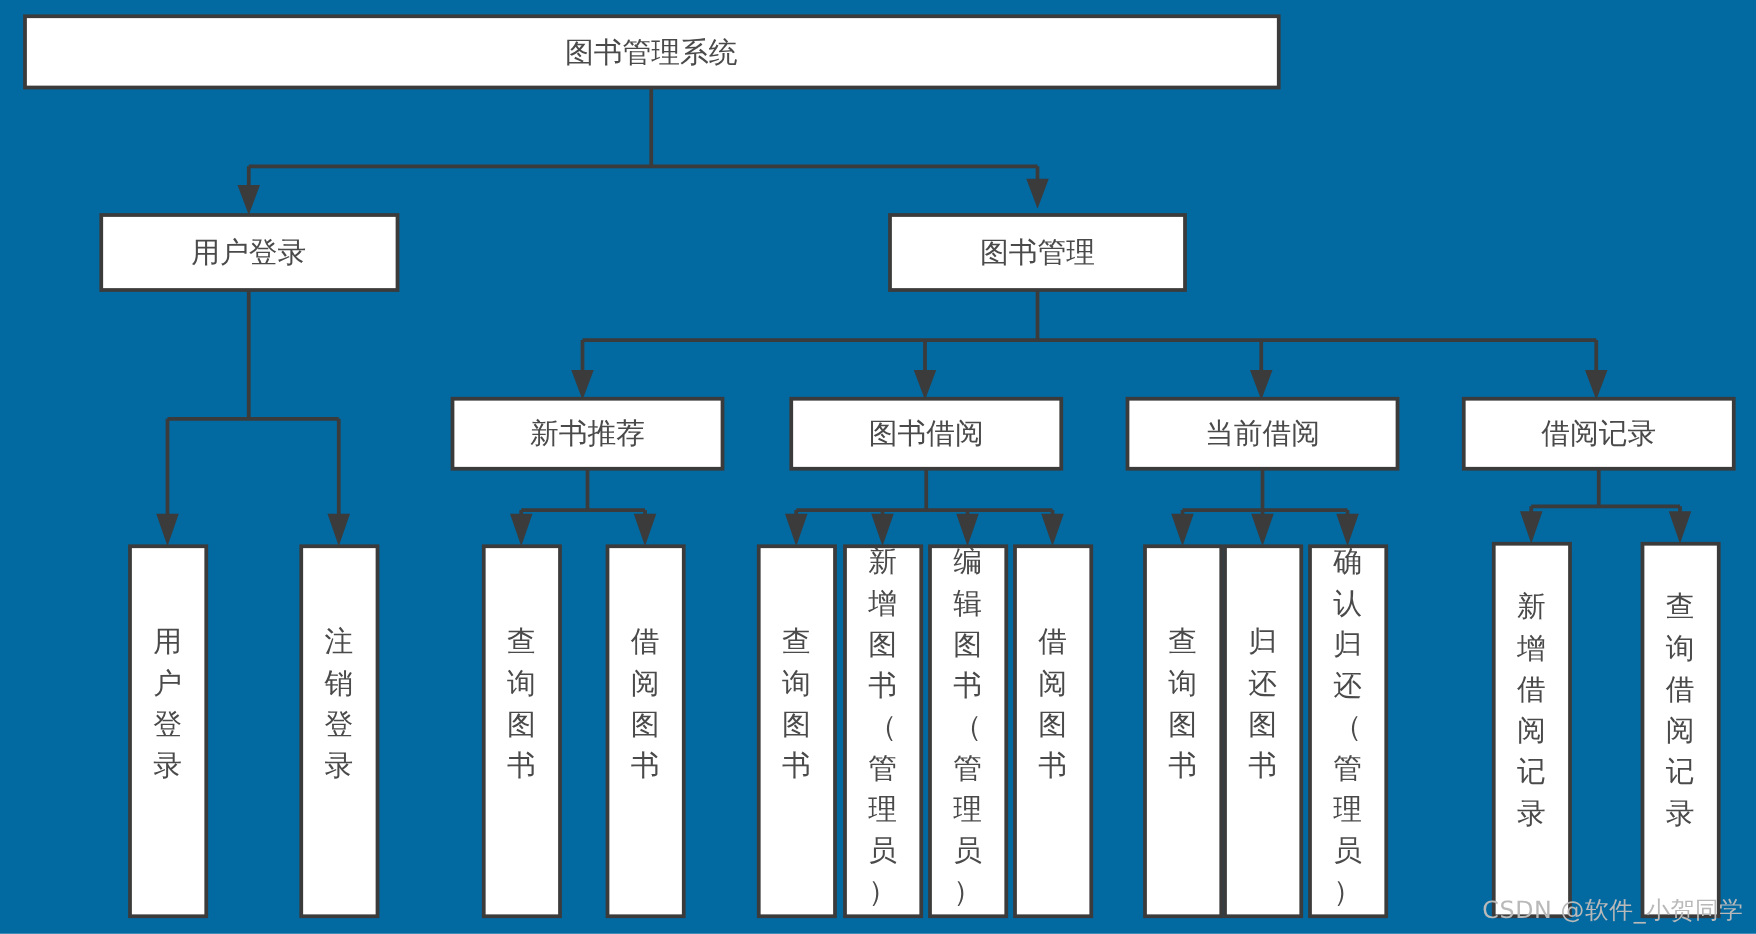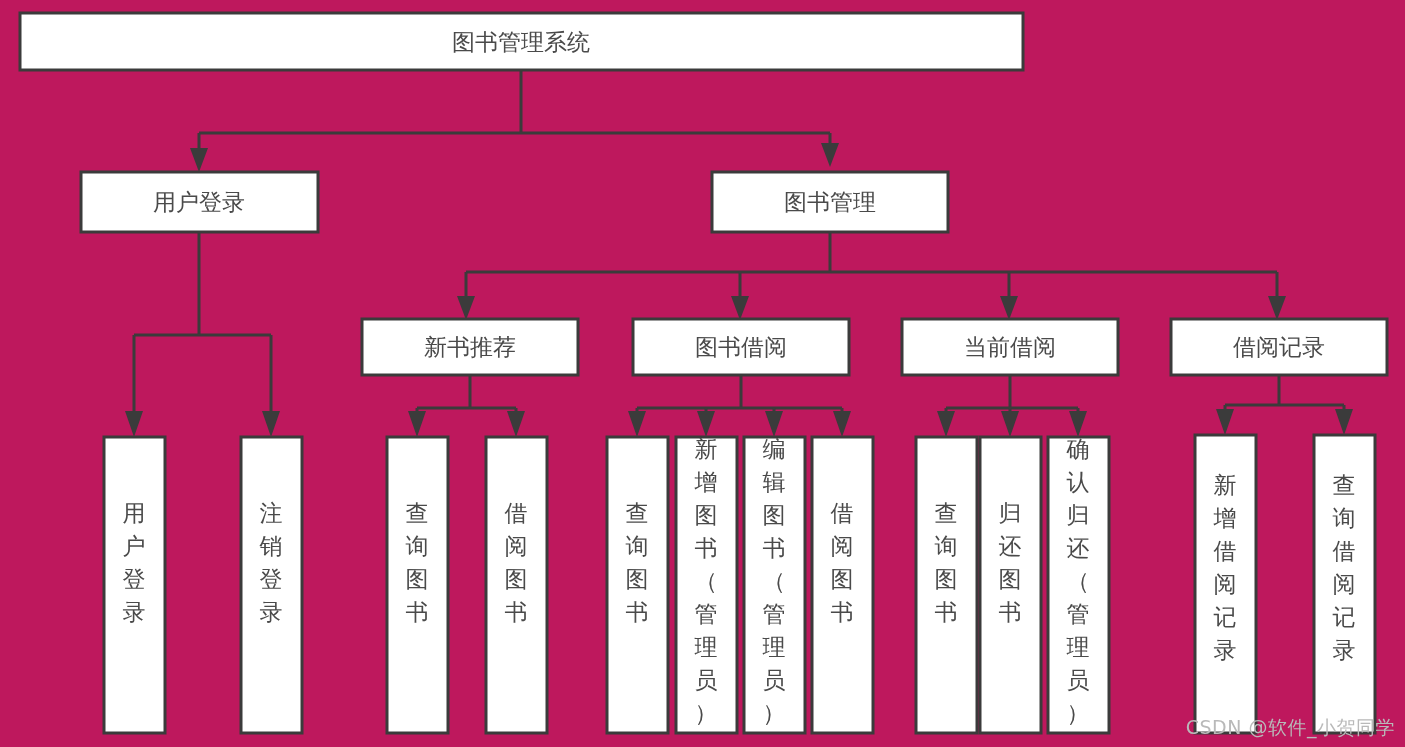--- a/index.html
+++ b/index.html
@@ -10,21 +10,21 @@
   body {
     width: 1405px;
     height: 747px;
     overflow: hidden;
     font-family: "DejaVu Sans", "Liberation Sans", sans-serif;
   }
   #diagram-root {
     position: relative;
     width: 1405px;
     height: 747px;
-    background: #be185d;
+    background: #0369a1;
   }
   svg#flow {
     position: absolute;
     left: 0;
     top: 0;
     width: 1405px;
     height: 747px;
     display: block;
   }
   .node-box {

